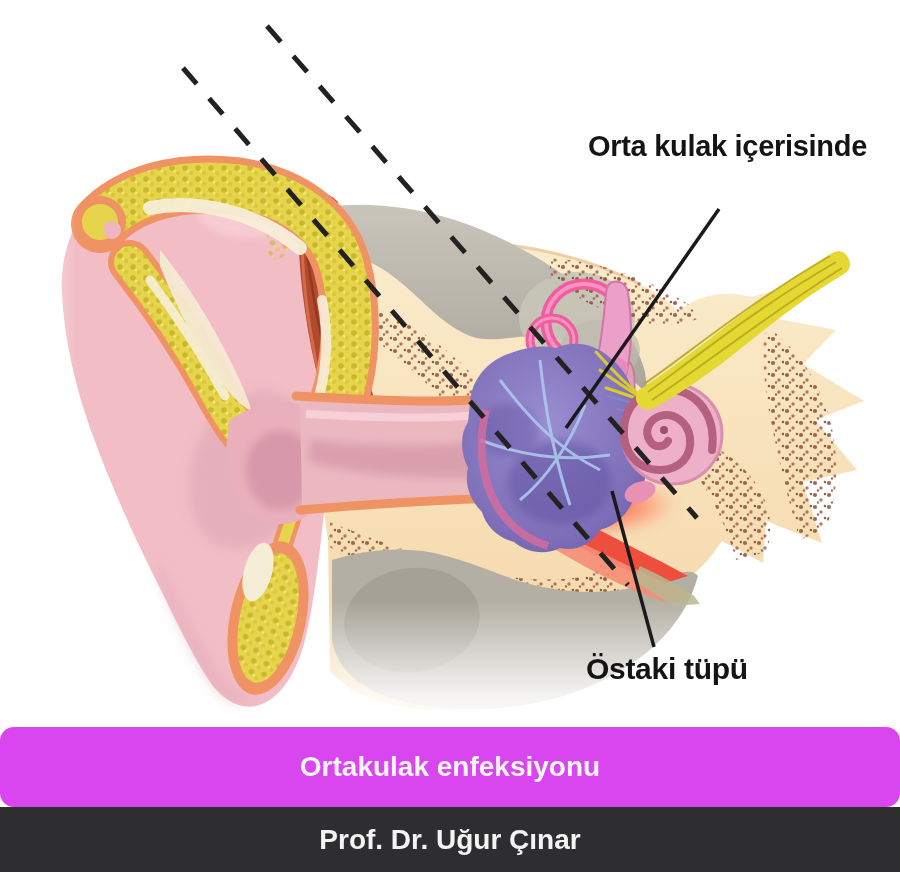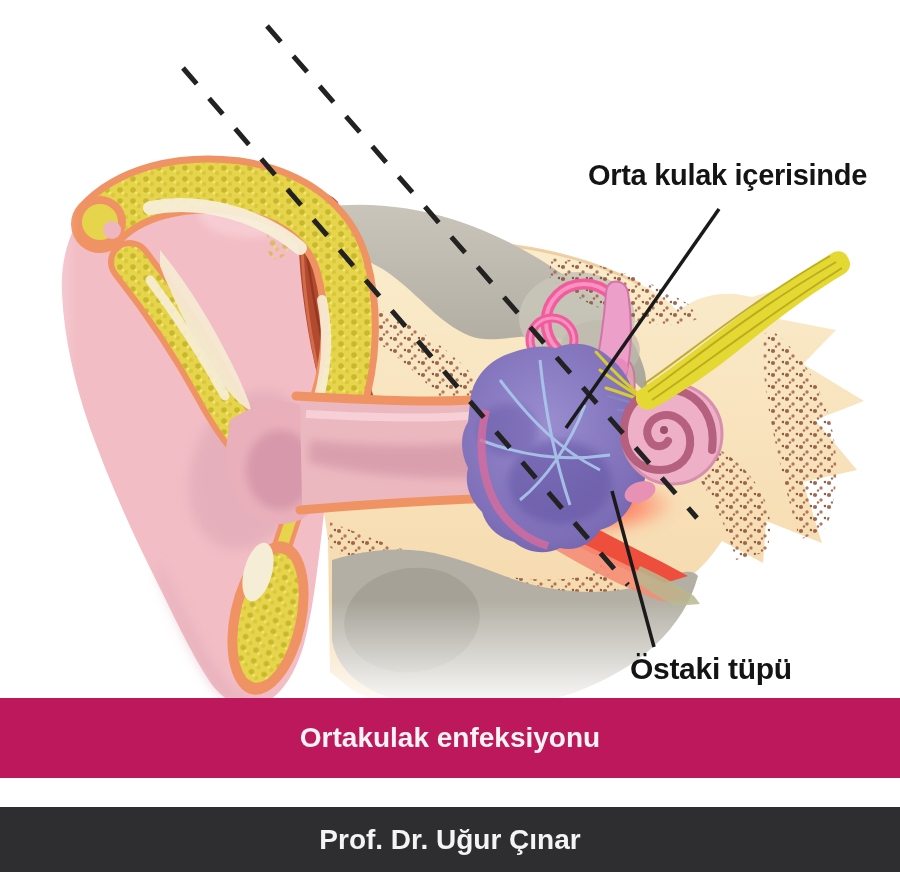--- a/index.html
+++ b/index.html
@@ -1,23 +1,23 @@
 <!DOCTYPE html>
 <html><head>
 <meta charset="utf-8">
 <style>
   html,body{margin:0;padding:0;background:#fff;}
   #stage{position:relative;width:900px;height:872px;background:#ffffff;overflow:hidden;
          font-family:"Liberation Sans","DejaVu Sans",sans-serif;}
   #illustration{position:absolute;left:0;top:0;width:900px;height:727px;}
   .label{position:absolute;color:#141414;font-weight:700;}
-  #label-fluid{top:129px;right:33px;text-align:right;font-size:29px;line-height:34px;letter-spacing:-0.3px;margin-top:29px;}
-  #label-tube{top:652px;left:586px;font-size:30px;letter-spacing:-0.3px;margin-left:44px;}
+  #label-fluid{top:129px;right:33px;text-align:right;font-size:29px;line-height:34px;letter-spacing:-0.3px;}
+  #label-tube{top:652px;left:586px;font-size:30px;letter-spacing:-0.3px;}
   .banner{position:absolute;left:0;width:900px;text-align:center;color:#f4f4f4;font-weight:700;}
-  #banner-title{top:698px;height:80px;line-height:80px;background:#be185d;font-size:28px;}
+  #banner-title{top:727px;height:80px;line-height:80px;background:#d946ef;font-size:28px;border-radius:14px;}
   #banner-author{top:807px;height:69px;line-height:65px;background:#2e2e30;font-size:28px;}
 </style>
 </head>
 <body>
 
 <div id="stage">
 
   <svg id="illustration" viewBox="0 0 900 727">
     <defs>
       <pattern id="spk" width="14" height="12" patternUnits="userSpaceOnUse">

